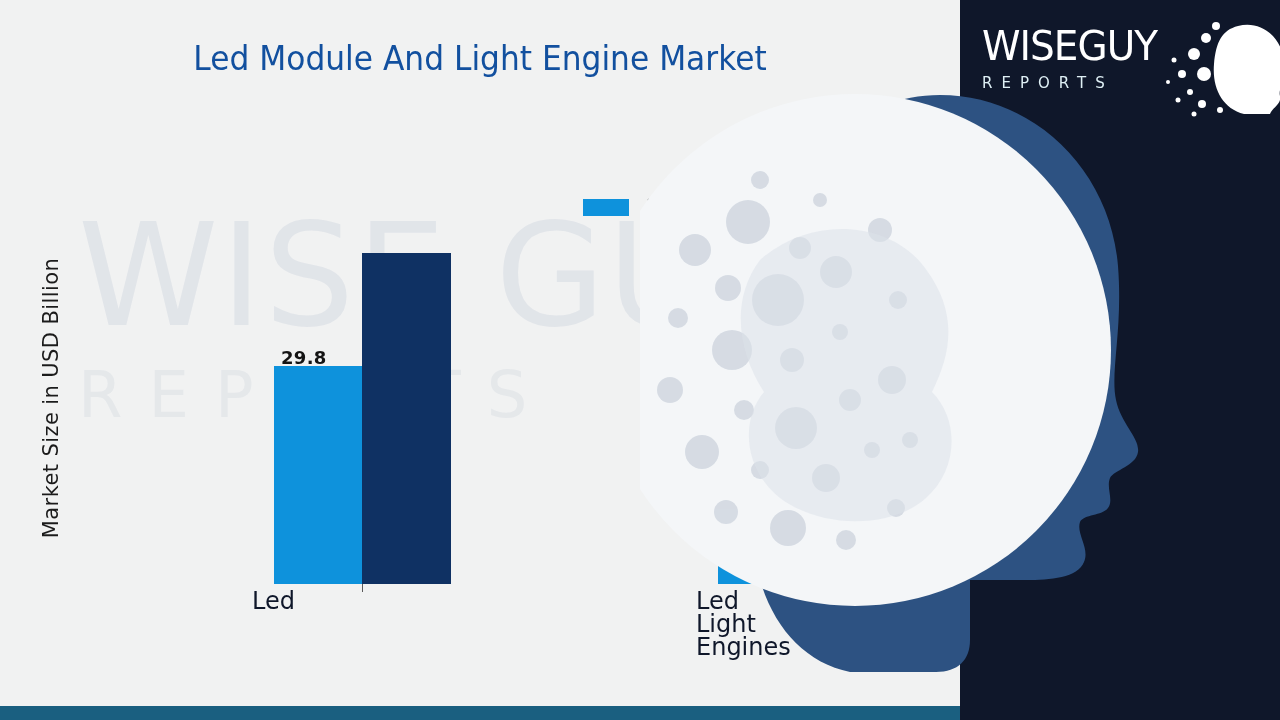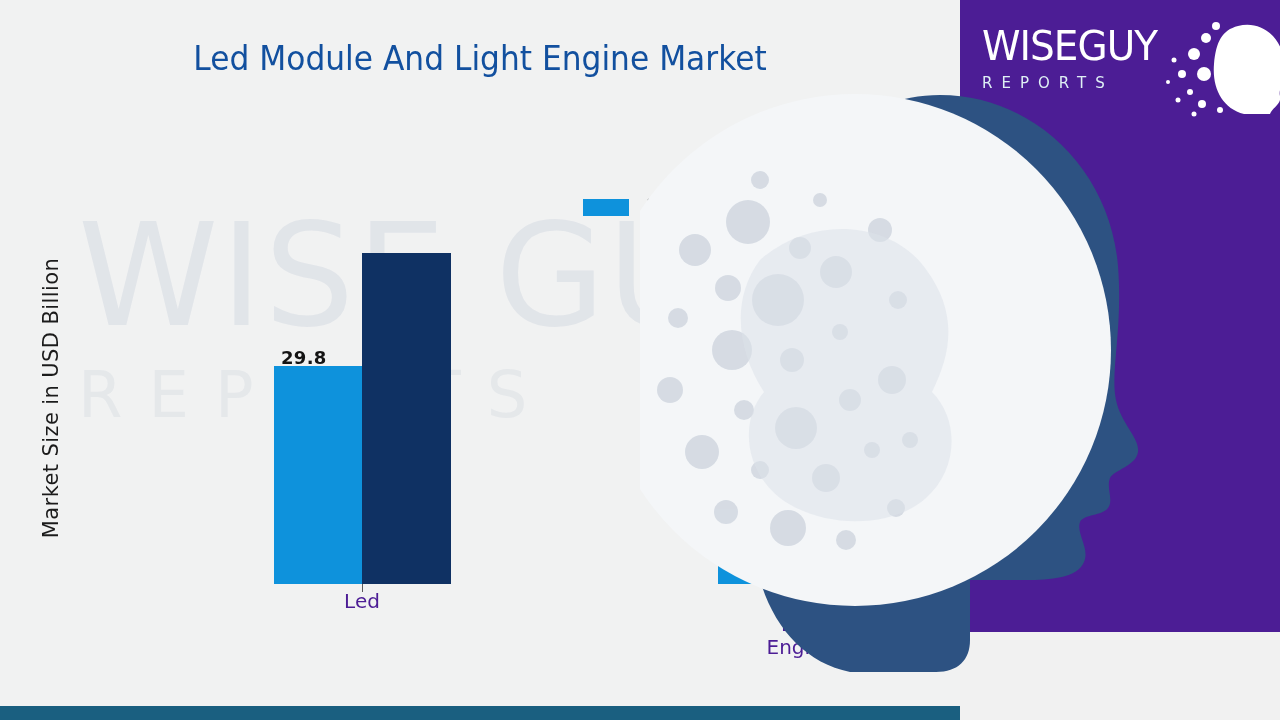--- a/index.html
+++ b/index.html
@@ -71,29 +71,29 @@
   .bar{ position:absolute; bottom:136px; }
   .bar-value{
     position:absolute;
     font-size:18px; font-weight:bold; color:#141414;
     letter-spacing:.3px;
   }
   .tick{
     position:absolute; width:1px; height:8px; background:#5a5a5a; bottom:128px;
   }
   .group-label{
-    position:absolute; text-align:center; width:220px;
-    font-size:20px; line-height:23px; color:#4c1d95;
+    position:absolute; text-align:left; width:220px;
+    font-size:24px; line-height:23px; color:#0f172a;
     top:590px;
   }
 
   
   #brand-panel{
-    position:absolute; left:960px; top:0; width:320px; height:632px;
-    background:#4c1d95; overflow:visible;
+    position:absolute; left:960px; top:0; width:320px; height:720px;
+    background:#0f172a; overflow:visible;
   }
   #brand-bg{
     position:absolute; left:-320px; top:0; width:640px; height:720px;
     pointer-events:none;
   }
   #logo{
     position:absolute; left:22px; top:26px; width:280px; height:90px;
   }
   #logo-word{
     font-family:"DejaVu Sans", sans-serif;

